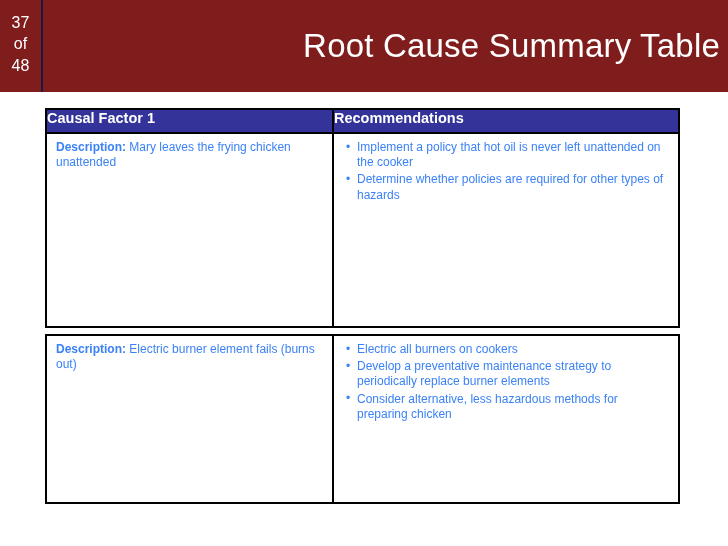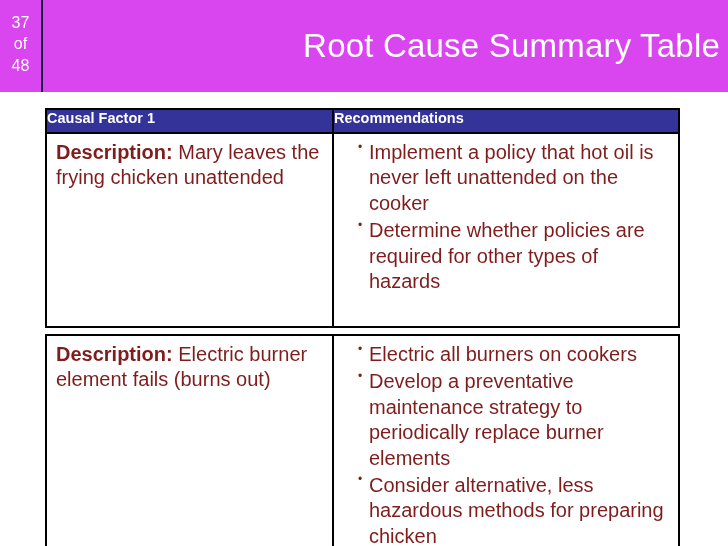--- a/index.html
+++ b/index.html
@@ -14,21 +14,21 @@
     overflow: hidden;
   }
 
   
   .header-band {
     position: absolute;
     left: 0;
     top: 0;
     width: 728px;
     height: 92px;
-    background: #d946ef;
+    background: #7f1d1d;
     display: flex;
     align-items: stretch;
   }
   .slide-counter {
     width: 43px;
     border-right: 2px solid #1a1b45;
     box-sizing: border-box;
     color: #ffffff;
     display: flex;
     flex-direction: column;
@@ -72,33 +72,33 @@
     background: #333399;
     color: #ffffff;
     font-weight: bold;
     font-size: 14.5px;
     padding: 5px 0 5px 9px;
     height: 22px;
     vertical-align: middle;
   }
   .body-cell {
     background: #ffffff;
-    color: #7f1d1d;
-    font-size: 20px;
+    color: #3b82f6;
+    font-size: 12px;
     line-height: 1.27;
   }
   .desc {
     padding: 6px 6px 6px 9px;
   }
   .desc .label { font-weight: bold; }
 
   .bullets {
     list-style: none;
     margin: 0;
-    padding: 6px 8px 6px 24px;
+    padding: 6px 8px 6px 12px;
   }
   .bullets li {
     position: relative;
     padding-left: 11px;
     margin-bottom: 2px;
   }
   .bullets li::before {
     content: "\2022";
     position: absolute;
     left: 0;

